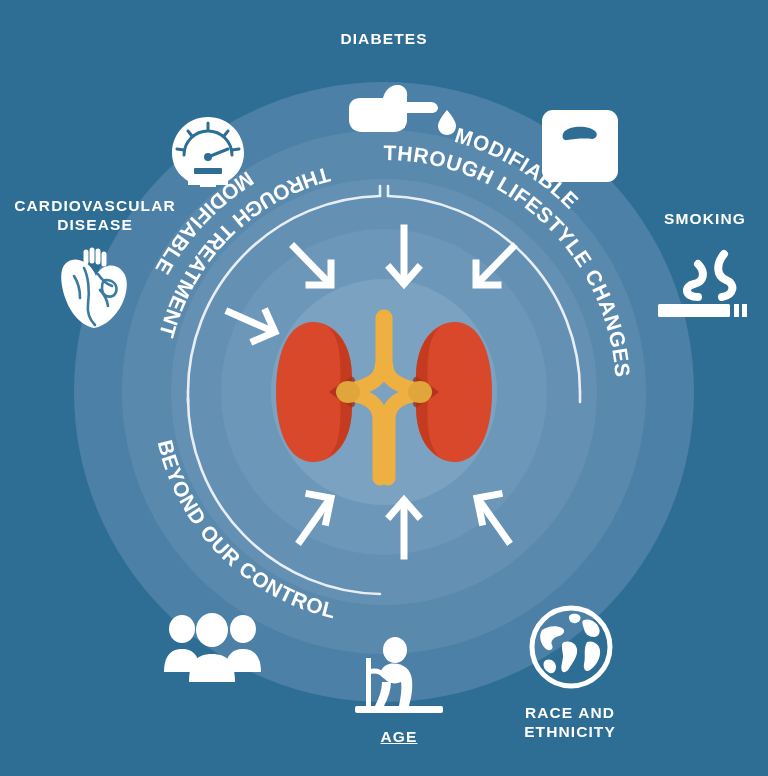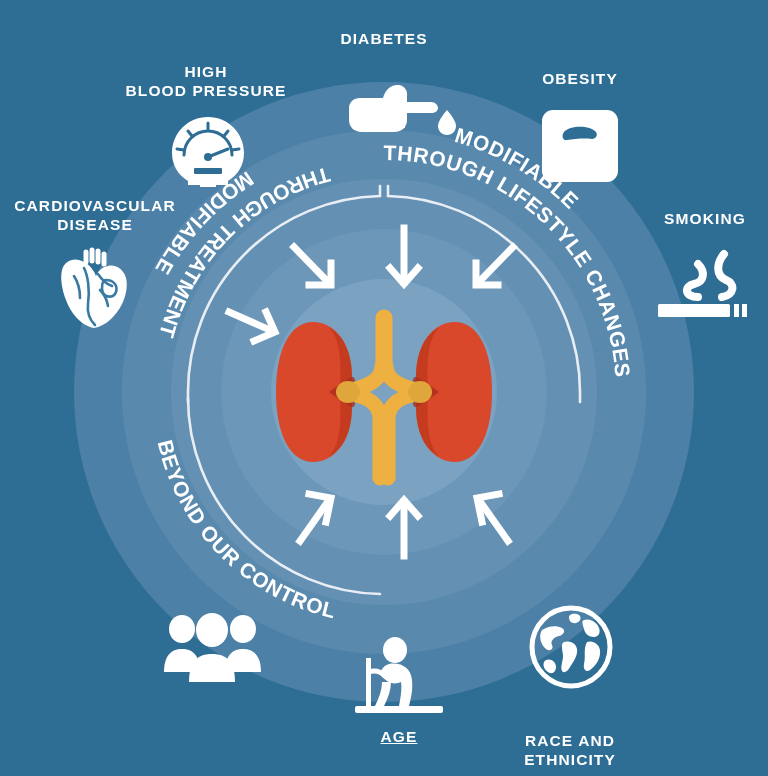--- a/index.html
+++ b/index.html
@@ -186,43 +186,40 @@
         <path d="M22 18 L26 23"></path>
         <path d="M62 18 L58 23"></path>
         <path d="M11 36 L18 37"></path>
         <path d="M73 36 L66 37"></path>
         <path d="M42 44 L62 36"></path>
       </g>
       <circle cx="42" cy="44" r="4" fill="#2e6d94"></circle>
       <rect x="28" y="55" width="28" height="6" rx="1" fill="#2e6d94"></rect>
     </svg>
   </div>
-  <div class="label" style="left:106px; top:63px; width:200px;">HIGH
-BLOOD PRESSURE</div>
 
   <div class="icon-box" style="left:345px; top:82px;">
     <svg width="112" height="60" viewBox="0 0 112 60">
       <path d="M4 26 C4 20 9 16 15 16 L38 16
                C40 8 46 2 54 3 C60 4 63 9 62 15 L62 20 L86 20
                C90 20 93 23 93 26 C93 29 90 31 86 31 L62 31
                L62 38 C62 45 57 50 49 50 L17 50
                C9 50 4 45 4 38 Z" fill="#ffffff"></path>
       <path d="M34 40 L60 40 L60 46 L34 46 Z" fill="#ffffff"></path>
       <path d="M102 28 C102 28 111 38 111 44 C111 49 107 53 102 53 C97 53 93 49 93 44 C93 38 102 28 102 28 Z" fill="#ffffff"></path>
     </svg>
   </div>
   <div class="label" style="left:304px; top:30px; width:160px;">DIABETES</div>
 
   <div class="icon-box" style="left:540px; top:108px;">
     <svg width="80" height="76" viewBox="0 0 80 76">
       <rect x="2" y="2" width="76" height="72" rx="11" fill="#ffffff"></rect>
       <path d="M24 24 C30 17 50 17 56 24 C58 27 56 31 52 31 C44 30 34 31 27 32 C23 33 21 28 24 24 Z" fill="#2e6d94"></path>
     </svg>
   </div>
-  <div class="label" style="left:500px; top:70px; width:160px;">OBESITY</div>
 
   <div class="icon-box" style="left:658px; top:248px;">
     <svg width="94" height="72" viewBox="0 0 94 72">
       <g fill="none" stroke="#ffffff" stroke-width="8" stroke-linecap="round">
         <path d="M40 49 C26 49 26 38 36 36 C46 34 48 24 40 16"></path>
         <path d="M64 49 C76 47 78 36 68 32 C58 28 58 16 66 6"></path>
       </g>
       <rect x="0" y="56" width="72" height="13" rx="1.5" fill="#ffffff"></rect>
       <rect x="76" y="56" width="5" height="13" fill="#ffffff"></rect>
       <rect x="84" y="56" width="5" height="13" fill="#ffffff"></rect>
@@ -284,16 +281,16 @@
                  C40 67 36 70 34 67 C32 63 35 57 35 52 C35 47 32 40 36 38 Z"></path>
         <path d="M56 16 C62 14 69 18 71 24 C73 29 70 33 66 33
                  C61 33 57 30 56 25 C55 21 53 17 56 16 Z"></path>
         <path d="M59 38 C65 36 71 40 72 46 C73 54 68 62 62 66
                  C58 69 55 65 56 60 C58 53 55 45 59 38 Z"></path>
         <path d="M44 10 C50 9 54 12 52 16 C50 20 44 20 42 17 C40 13 41 11 44 10 Z"></path>
         <path d="M18 56 C23 54 28 58 28 63 C28 68 24 71 20 68 C15 65 14 58 18 56 Z"></path>
       </g>
     </svg>
   </div>
-  <div class="label" style="left:490px; top:732px; width:160px;">RACE AND
+  <div class="label" style="left:490px; top:704px; width:160px;">RACE AND
 ETHNICITY</div>
 
 </div>
 
 </body></html>

